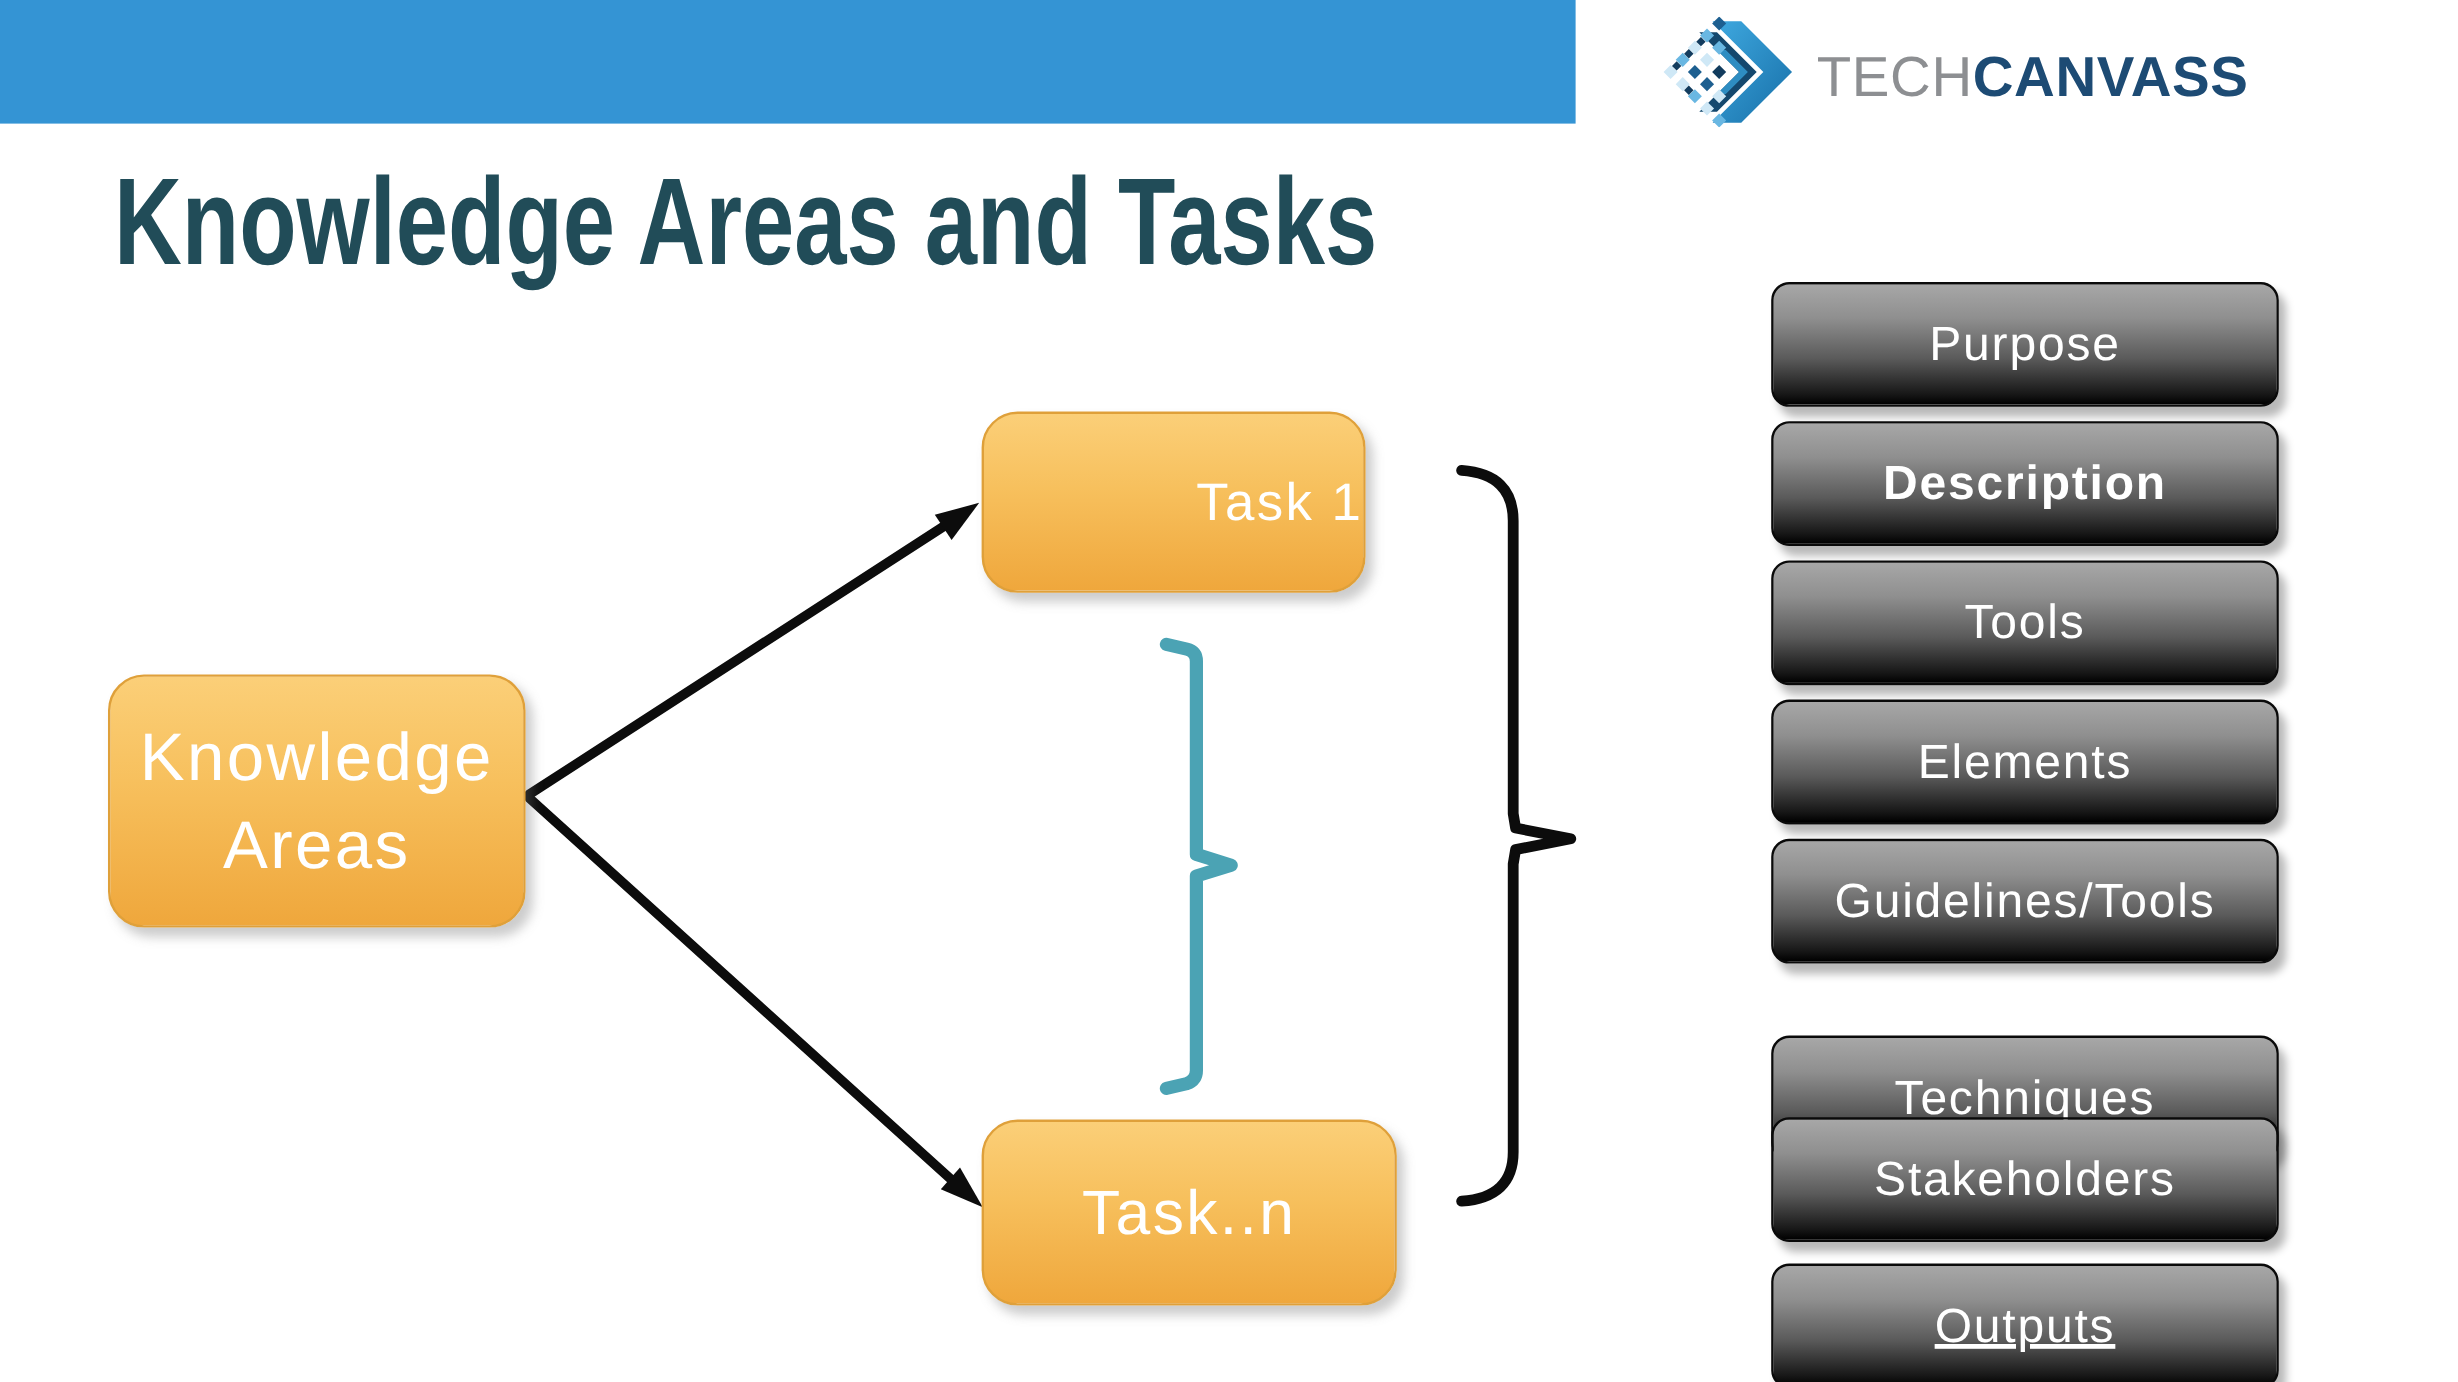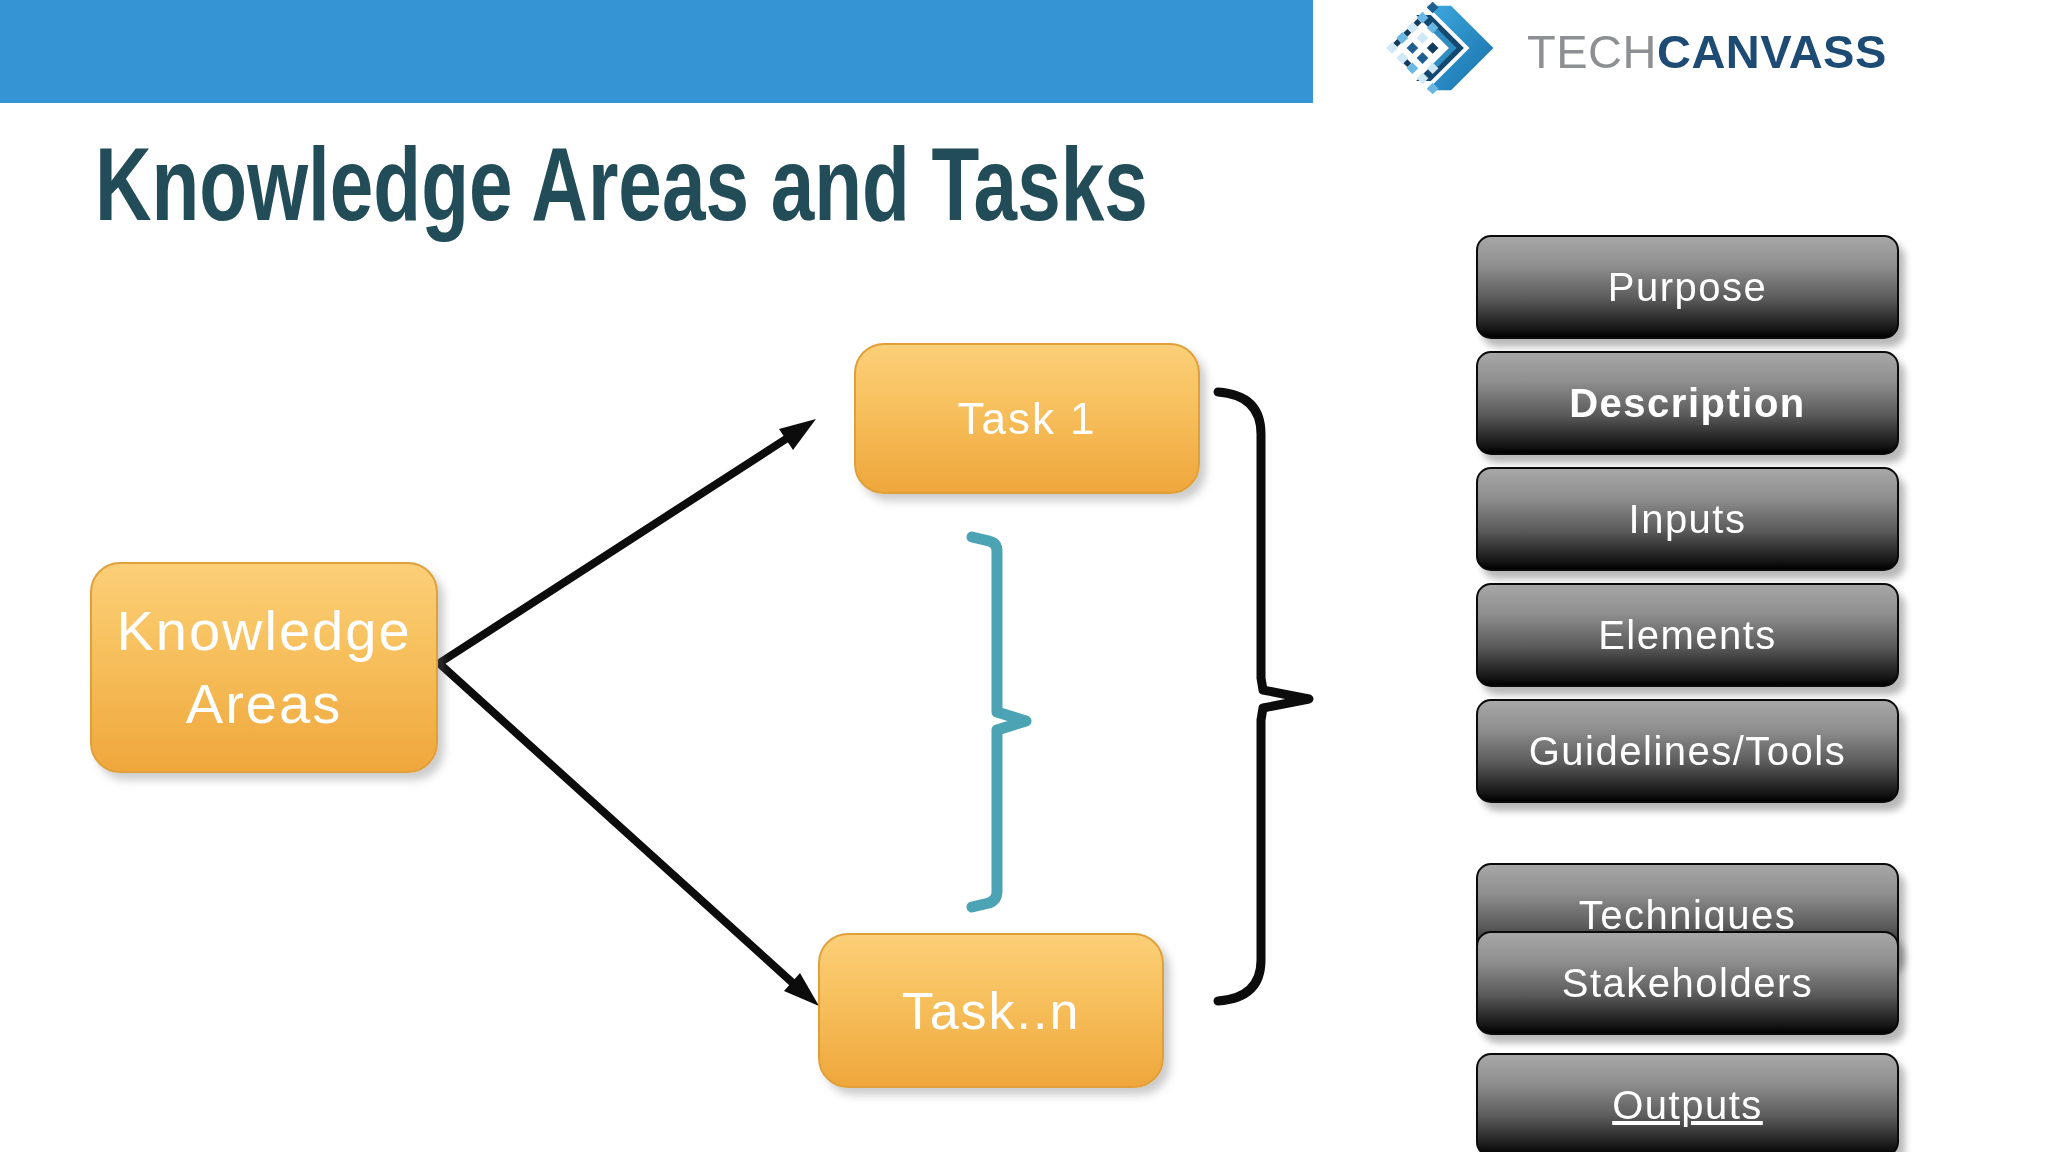--- a/index.html
+++ b/index.html
@@ -10,22 +10,22 @@
     overflow:hidden;
     font-family:"Liberation Sans", sans-serif;
   }
   
   .top-bar{
     position:absolute;left:0;top:0;
     width:1313px;height:103px;
   }
   
   .logo{
-    position:absolute;left:1382px;top:0;height:96px;
-    display:flex;align-items:center;gap:29px;
+    position:absolute;left:1382px;top:12px;height:96px;
+    display:flex;align-items:center;gap:16px;
   }
   .logo-icon{width:116px;height:92px;display:block;}
   .logo-text{font-size:47px;line-height:1;letter-spacing:.5px;white-space:nowrap;padding-top:6px;}
   .logo-text .t1{font-weight:400;}
   .logo-text .t2{font-weight:700;}
   
   .title{
     position:absolute;left:95px;top:128px;margin:0;
     font-size:103px;font-weight:700;line-height:1.1;
     transform:scaleX(0.76);transform-origin:0 50%;
@@ -37,21 +37,21 @@
     display:flex;align-items:center;justify-content:center;text-align:center;
     background:linear-gradient(180deg,#fbcf78 0%,#f7c05d 42%,#efa73c 100%);
     border:2px solid #dfa03a;
     border-radius:30px;
     box-shadow:6px 7px 9px rgba(110,110,110,.35);
     color:#ffffff;
     letter-spacing:2px;
     box-sizing:border-box;
   }
   .ka-box{left:90px;top:562px;width:348px;height:211px;font-size:56px;line-height:1.3;padding:0 28px;}
-  .task1-box{left:854px;top:343px;width:346px;height:151px;font-size:44px;}
+  .task1-box{left:818px;top:343px;width:320px;height:151px;font-size:44px;justify-content:flex-end;}
   .taskn-box{left:818px;top:933px;width:346px;height:155px;font-size:52px;}
   
   .attr-btn{
     position:absolute;left:1476px;width:423px;height:104px;
     display:flex;align-items:center;justify-content:center;
     background:linear-gradient(180deg,#a7a7a7 0%,#8f8f8f 28%,#5a5a5a 62%,#161616 92%,#000 100%);
     border:2px solid #0a0a0a;
     border-radius:15px;
     box-shadow:6px 8px 7px rgba(0,0,0,.28);
     color:#ffffff;font-size:40px;letter-spacing:1.5px;
@@ -146,21 +146,21 @@
     <span>Task..n</span>
   </div>
 
   <div class="attr-btn" style="top:235px;">
       <span>Purpose</span>
     </div>
   <div class="attr-btn" style="top:351px;font-weight:bold;">
       <span>Description</span>
     </div>
   <div class="attr-btn" style="top:467px;">
-      <span>Inputs</span>
+      <span>Tools</span>
     </div>
   <div class="attr-btn" style="top:699px;">
       <span>Guidelines/Tools</span>
     </div>
   <div class="attr-btn" style="top:583px;">
       <span>Elements</span>
     </div>
   <div class="attr-btn" style="top:815px;margin-top:48px;">
       <span>Techniques</span>
     </div>

